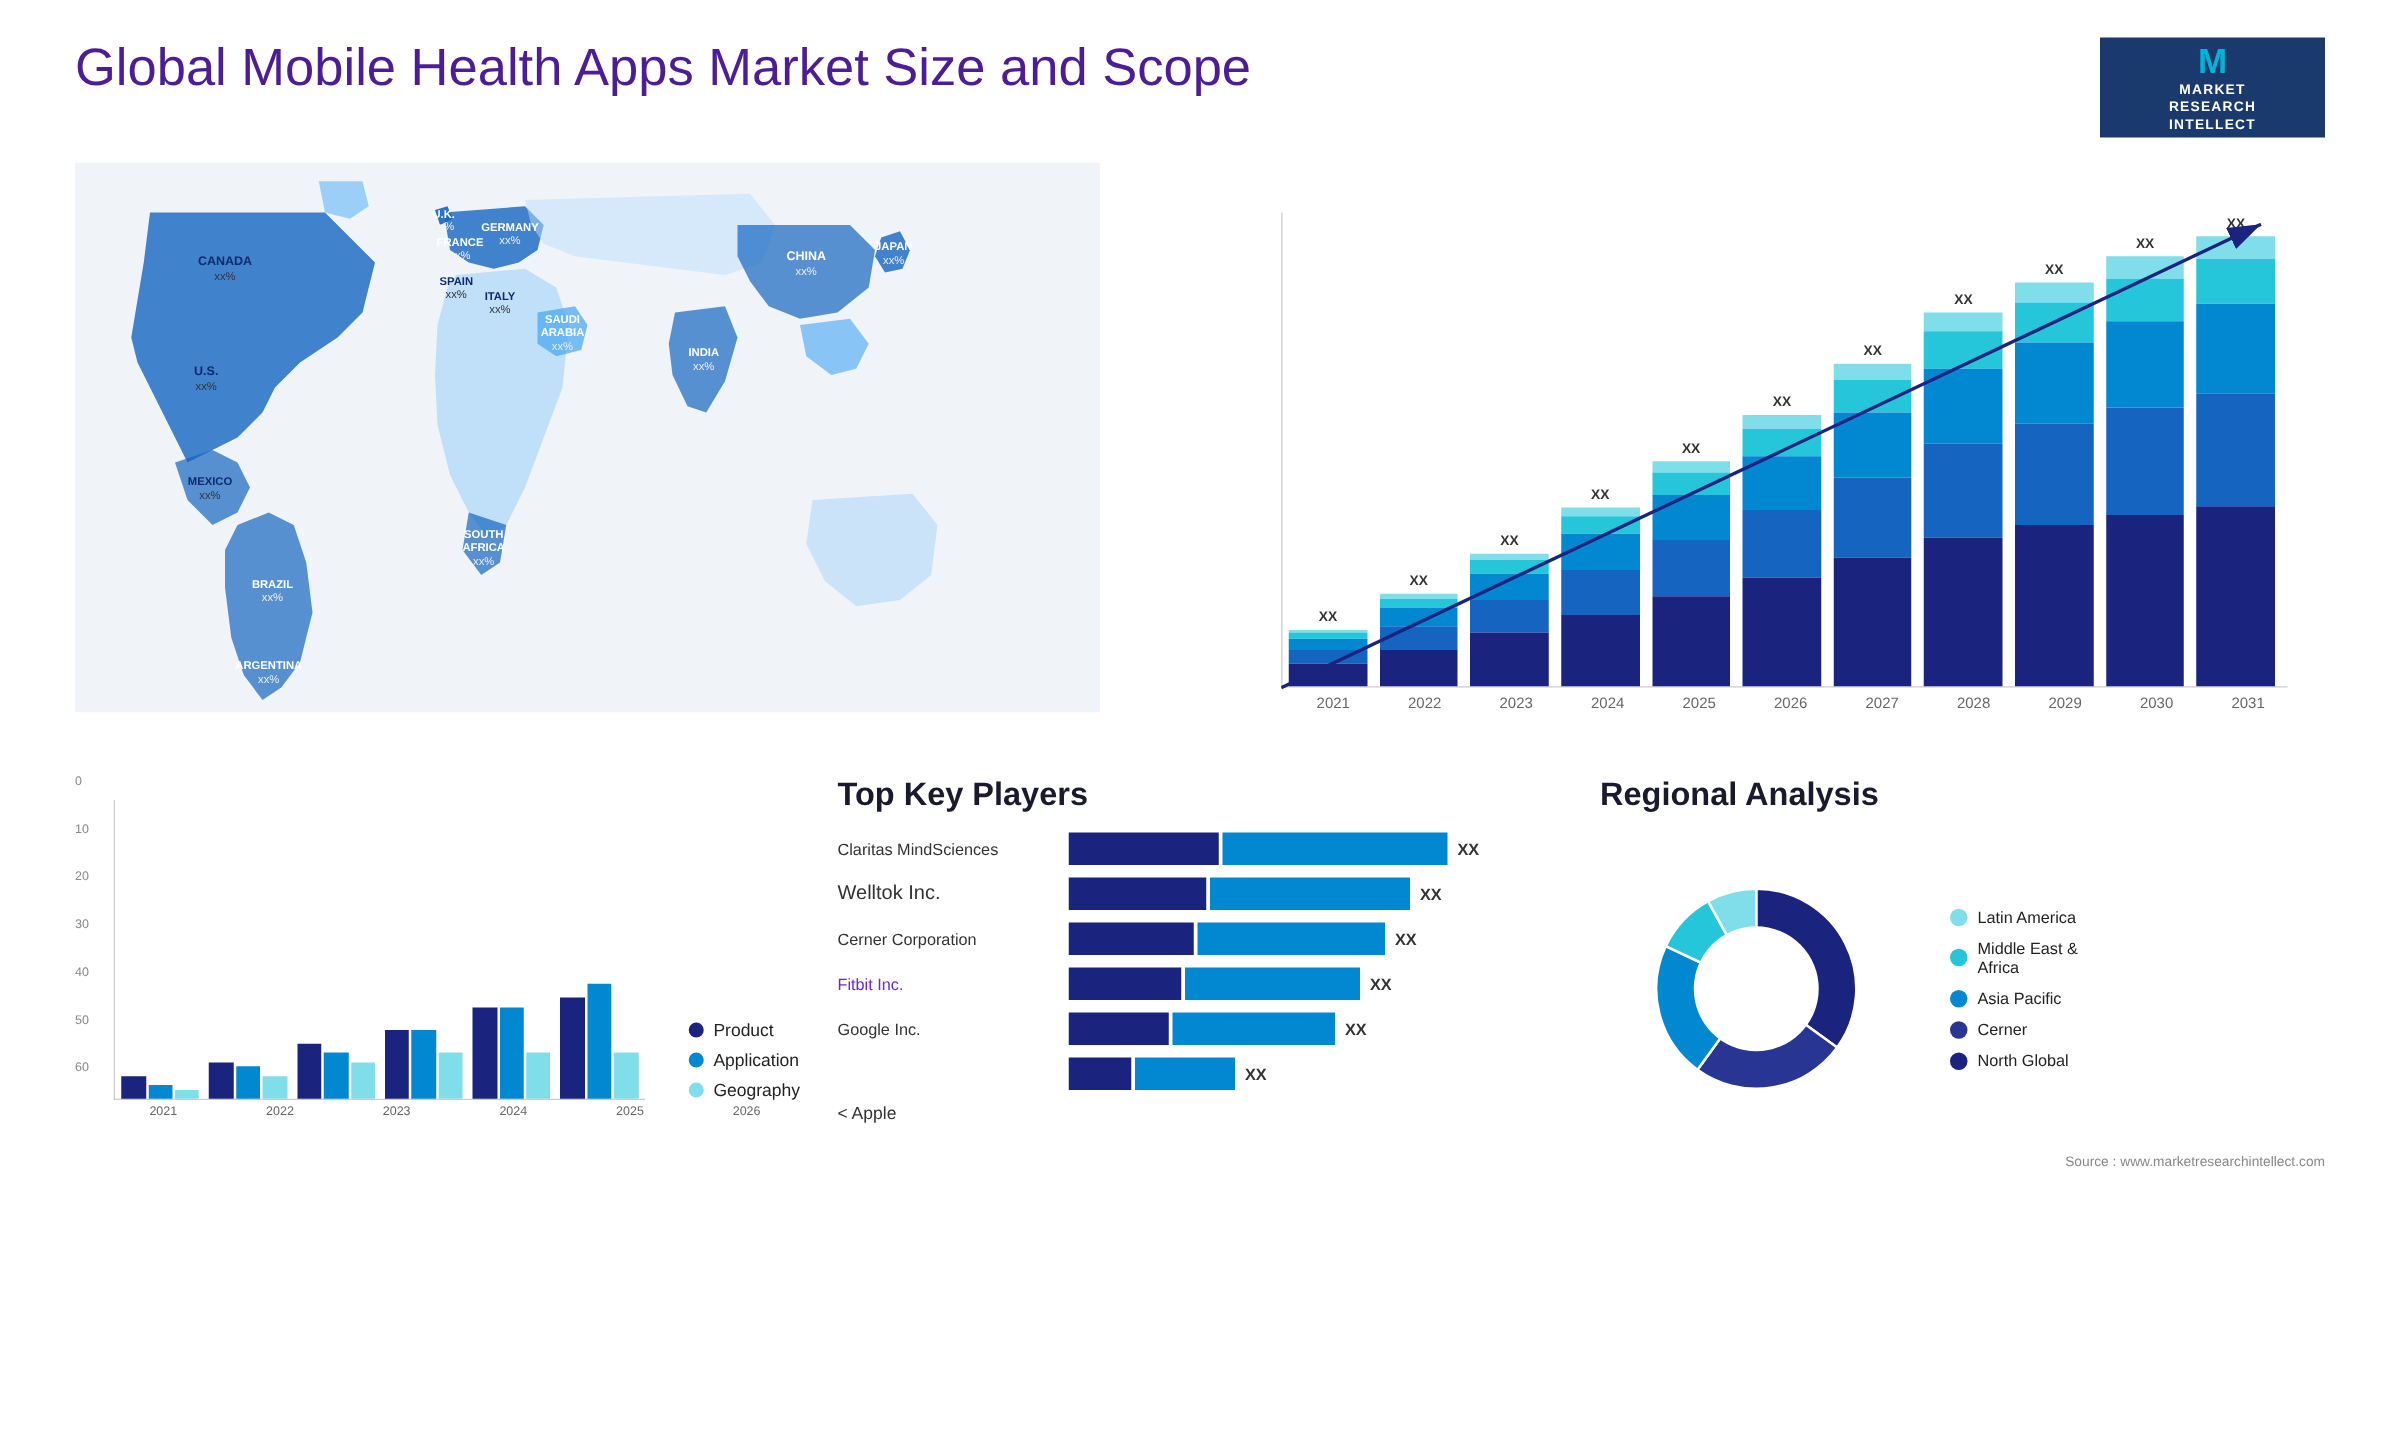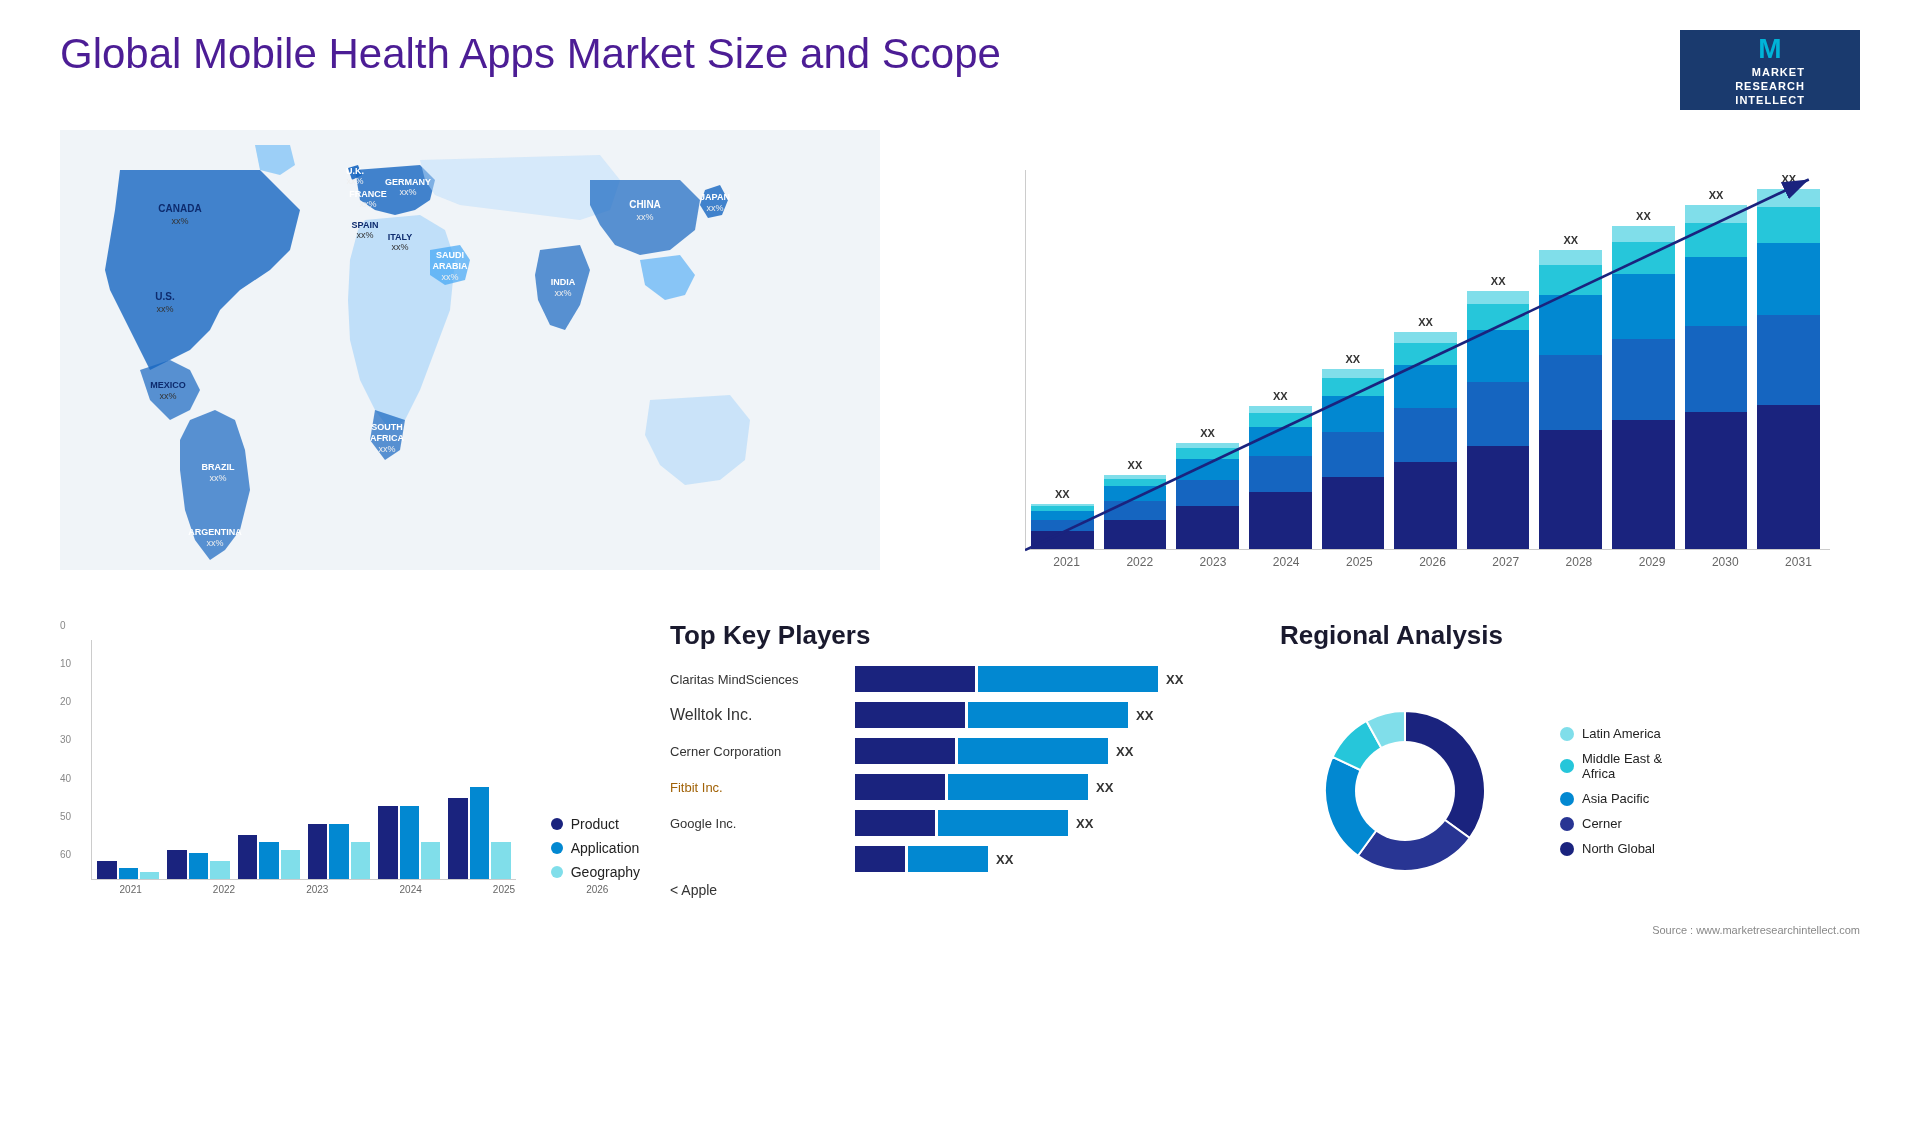--- a/index.html
+++ b/index.html
@@ -44,21 +44,21 @@
       flex-direction: column;
       align-items: center;
       justify-content: center;
       padding: 8px;
     }
     .logo-text-main {
       color: white;
       font-size: 11px;
       font-weight: 800;
       letter-spacing: 1px;
-      text-align: right;
+      text-align: center;
       line-height: 1.3;
     }
     .logo-m {
       color: #00b4d8;
       font-size: 28px;
       font-weight: 900;
     }
 
     
     .map-section {
@@ -523,21 +523,21 @@
           </div>
           <div style="display: flex; align-items: center; margin-bottom: 10px;">
             <div style="width: 185px; font-size: 13px; color: rgb(51, 51, 51); flex-shrink: 0;">Cerner Corporation</div>
             <div style="display: flex; gap: 3px; align-items: center;">
               <div style="height: 26px; width: 100px; background: rgb(26, 35, 126);"></div>
               <div style="height: 26px; width: 150px; background: rgb(2, 136, 209);"></div>
             </div>
             <div style="font-size: 13px; color: rgb(51, 51, 51); margin-left: 8px; font-weight: 600;">XX</div>
           </div>
           <div style="display: flex; align-items: center; margin-bottom: 10px;">
-            <div style="width: 185px; font-size: 13px; color: #a16207; flex-shrink: 0;">Fitbit Inc.</div>
+            <div style="width: 185px; font-size: 13px; color: #6d28d9; flex-shrink: 0;">Fitbit Inc.</div>
             <div style="display: flex; gap: 3px; align-items: center;">
               <div style="height: 26px; width: 90px; background: rgb(26, 35, 126);"></div>
               <div style="height: 26px; width: 140px; background: rgb(2, 136, 209);"></div>
             </div>
             <div style="font-size: 13px; color: rgb(51, 51, 51); margin-left: 8px; font-weight: 600;">XX</div>
           </div>
           <div style="display: flex; align-items: center; margin-bottom: 10px;">
             <div style="width: 185px; font-size: 13px; color: rgb(51, 51, 51); flex-shrink: 0;">Google Inc.</div>
             <div style="display: flex; gap: 3px; align-items: center;">
               <div style="height: 26px; width: 80px; background: rgb(26, 35, 126);"></div>

